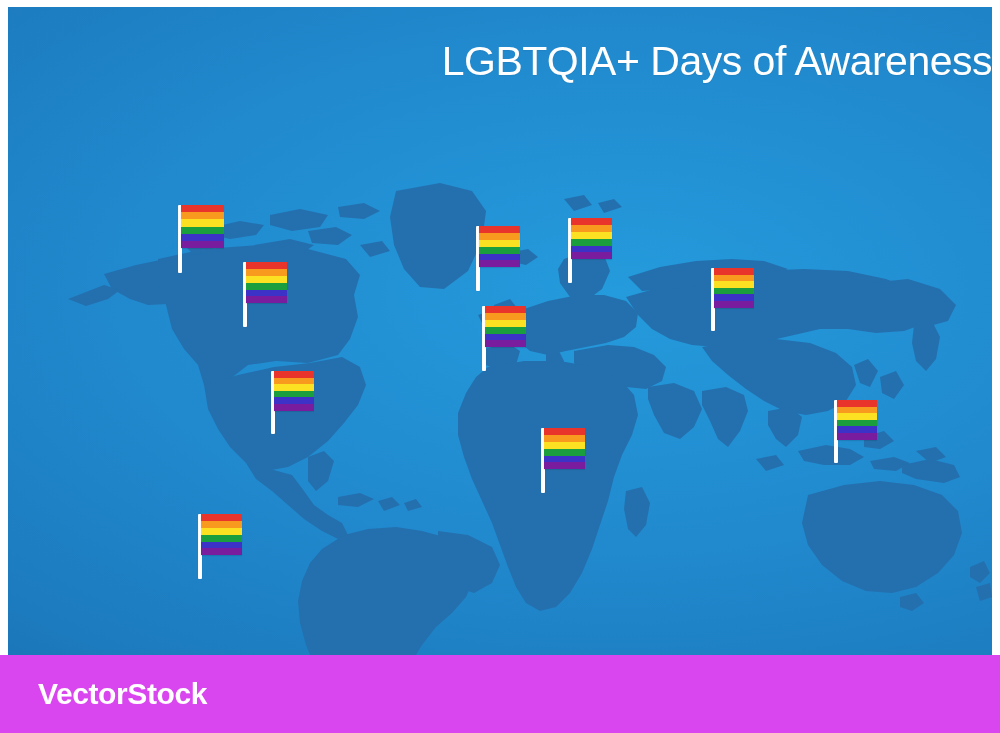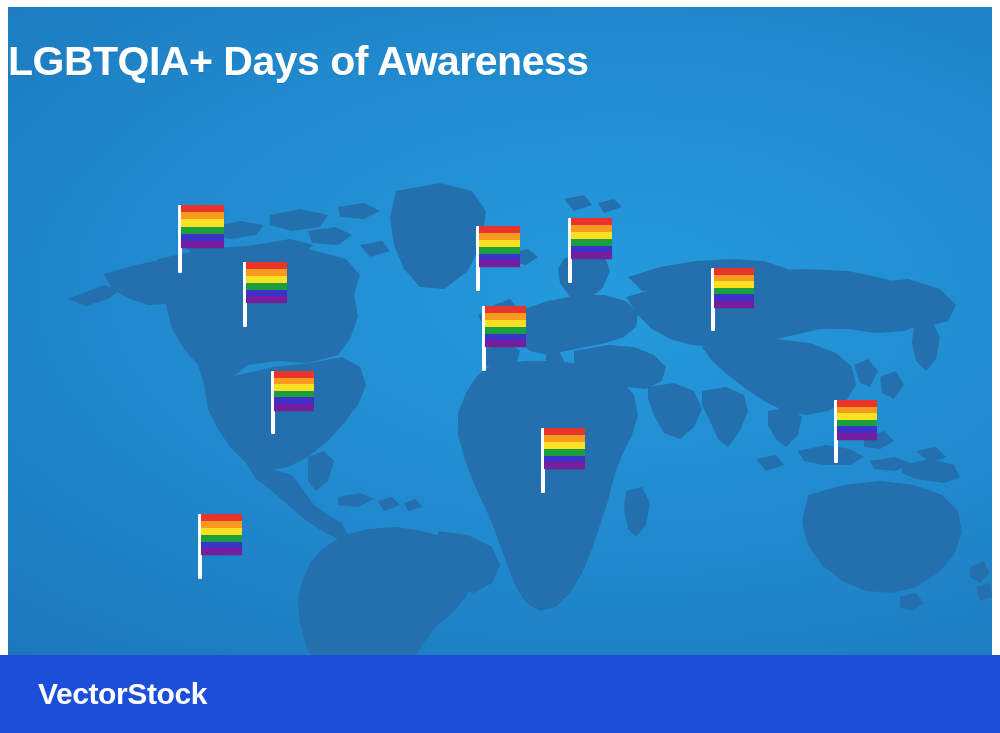--- a/index.html
+++ b/index.html
@@ -15,24 +15,24 @@
     position:absolute;left:8px;top:7px;width:984px;height:648px;
     overflow:hidden;
     background:
       radial-gradient(120% 95% at 62% 44%, #249BDC 0%, #2189CE 42%, #1C7BBE 72%, #1667A6 100%);
   }
   .poster-inner{position:absolute;inset:0;}
 
   
   .title{
     position:absolute;left:0;right:0;top:34px;
-    text-align:left;
+    text-align:right;
     color:#ffffff;
     font-size:41px;
-    font-weight:bold;
+    font-weight:normal;
     letter-spacing:-0.5px;
     line-height:1;
     text-shadow:0 1px 1px rgba(0,0,0,.06);
     white-space:nowrap;
   }
 
   
   .map-wrap{position:absolute;left:0;top:92px;width:984px;height:556px;}
   .map-wrap svg{display:block;width:100%;height:100%;}
   .land{fill:#2470AE;}
@@ -47,21 +47,21 @@
   .flag .cloth{
     position:absolute;left:3px;top:0;width:43px;height:43px;
     display:flex;flex-direction:column;
     box-shadow:0 1px 1px rgba(0,0,0,.10);
   }
   .flag .cloth i{display:block;flex:1 1 0;}
 
   
   .watermark{
     position:absolute;left:0;bottom:0;width:1000px;height:78px;
-    background:#1d4ed8;
+    background:#d946ef;
     text-align:right;
   }
   .wm-brand{
     position:absolute;left:38px;top:50%;transform:translateY(-50%);
     color:#ffffff;font-size:30px;font-weight:bold;letter-spacing:-0.4px;
     font-family:"Liberation Sans","DejaVu Sans",sans-serif;
   }
   .wm-url{
     position:absolute;right:26px;top:50%;transform:translateY(-50%);
     color:#ffffff;font-size:22px;letter-spacing:-0.2px;

